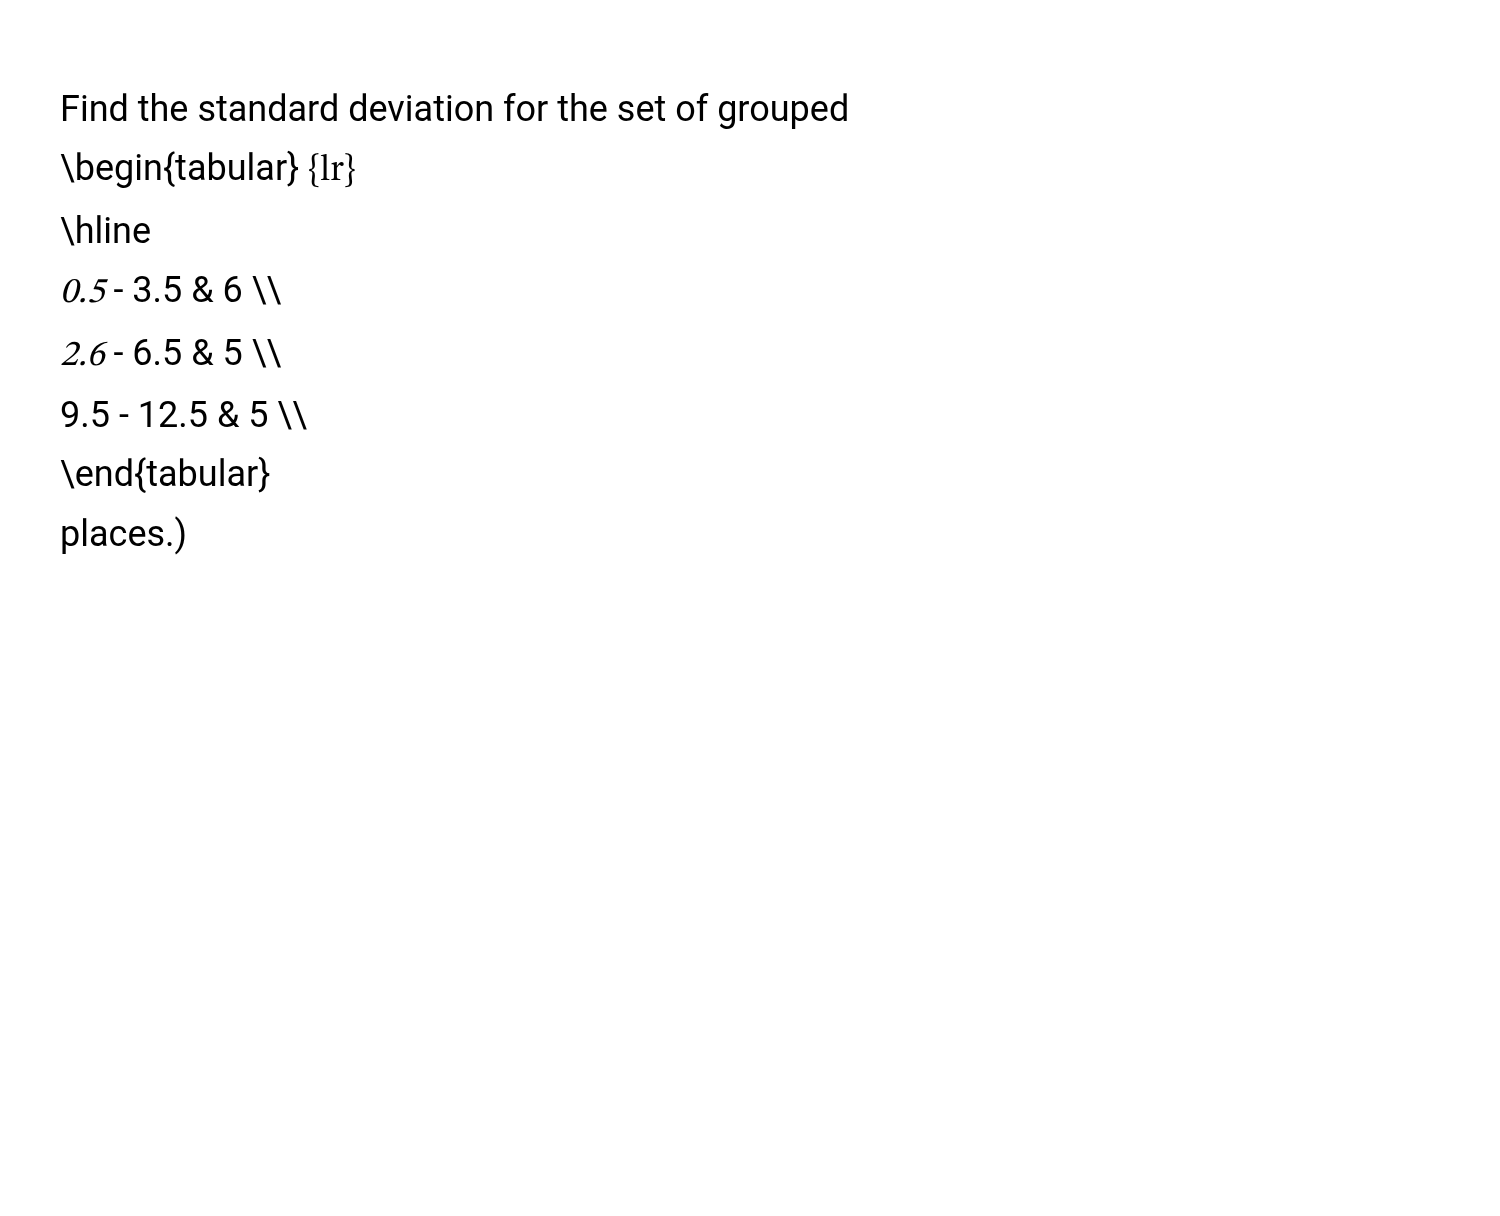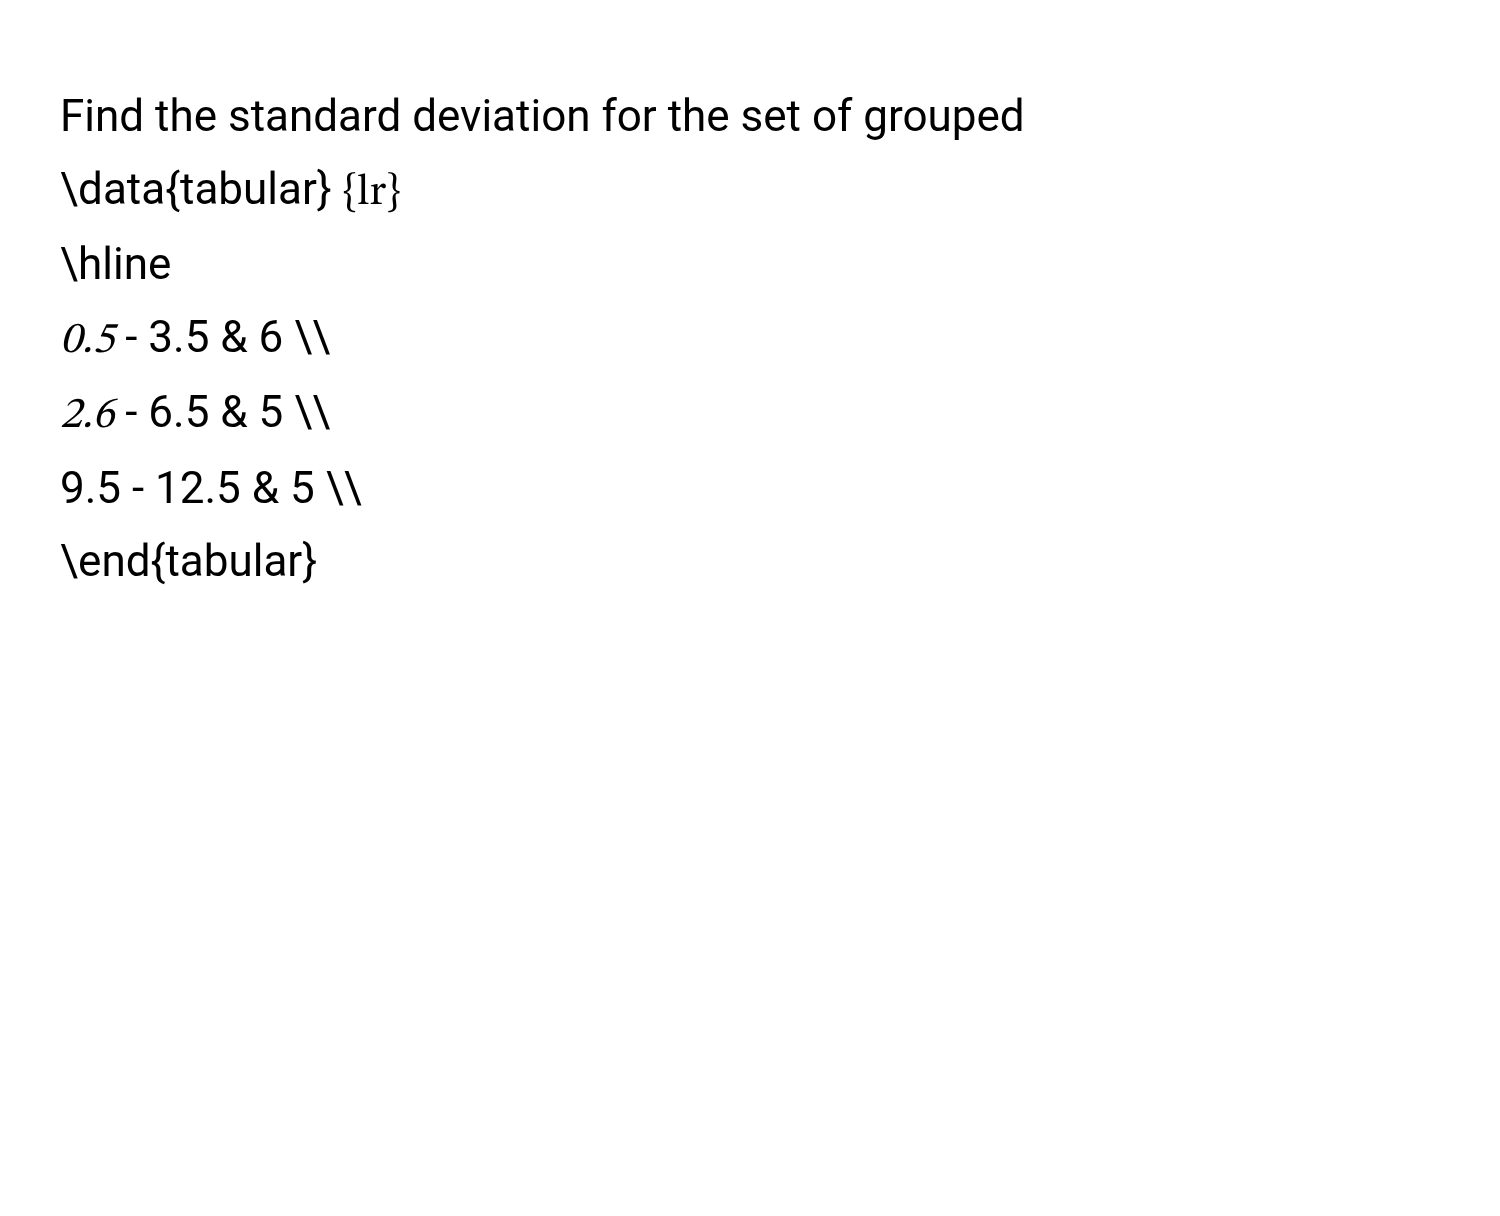--- a/index.html
+++ b/index.html
@@ -7,21 +7,21 @@
     padding: 0;
     width: 1500px;
     height: 1216px;
     background: #ffffff;
     font-family: -apple-system, BlinkMacSystemFont, "Segoe UI", Roboto, Helvetica, Arial, sans-serif;
     color: #000000;
     overflow: hidden;
   }
   .content {
     padding: 80px 60px 60px 60px;
-    font-size: 44px;
+    font-size: 36px;
     line-height: 1.65;
     font-weight: 400;
   }
   .line {
     display: block;
   }
   .math {
     font-family: "Cambria Math", "STIX Two Math", "Latin Modern Math", "Times New Roman", serif;
   }
   .braces {
@@ -33,32 +33,33 @@
   }
 </style>
 </head>
 <body>
 
 <div class="content">
 
   <span class="line">Find the standard deviation for the set of grouped</span>
 
   <span class="line">
-    <span>\data{tabular}  </span><span class="braces">{</span><span class="math">lr</span><span class="braces">}</span>
+    <span>\begin{tabular}  </span><span class="braces">{</span><span class="math">lr</span><span class="braces">}</span>
   </span>
 
   <span class="line">\hline</span>
 
   <span class="line">
     <span class="num">0.5</span><span> - 3.5 &amp; 6 \\</span>
   </span>
 
   <span class="line">
     <span class="num">2.6</span><span> - 6.5 &amp; 5 \\</span>
   </span>
 
 
   <span class="line">9.5 - 12.5 &amp; 5 \\</span>
 
   <span class="line">\end{tabular}</span>
 
+  <span class="line">places.)</span>
 
 </div>
 
 </body></html>

